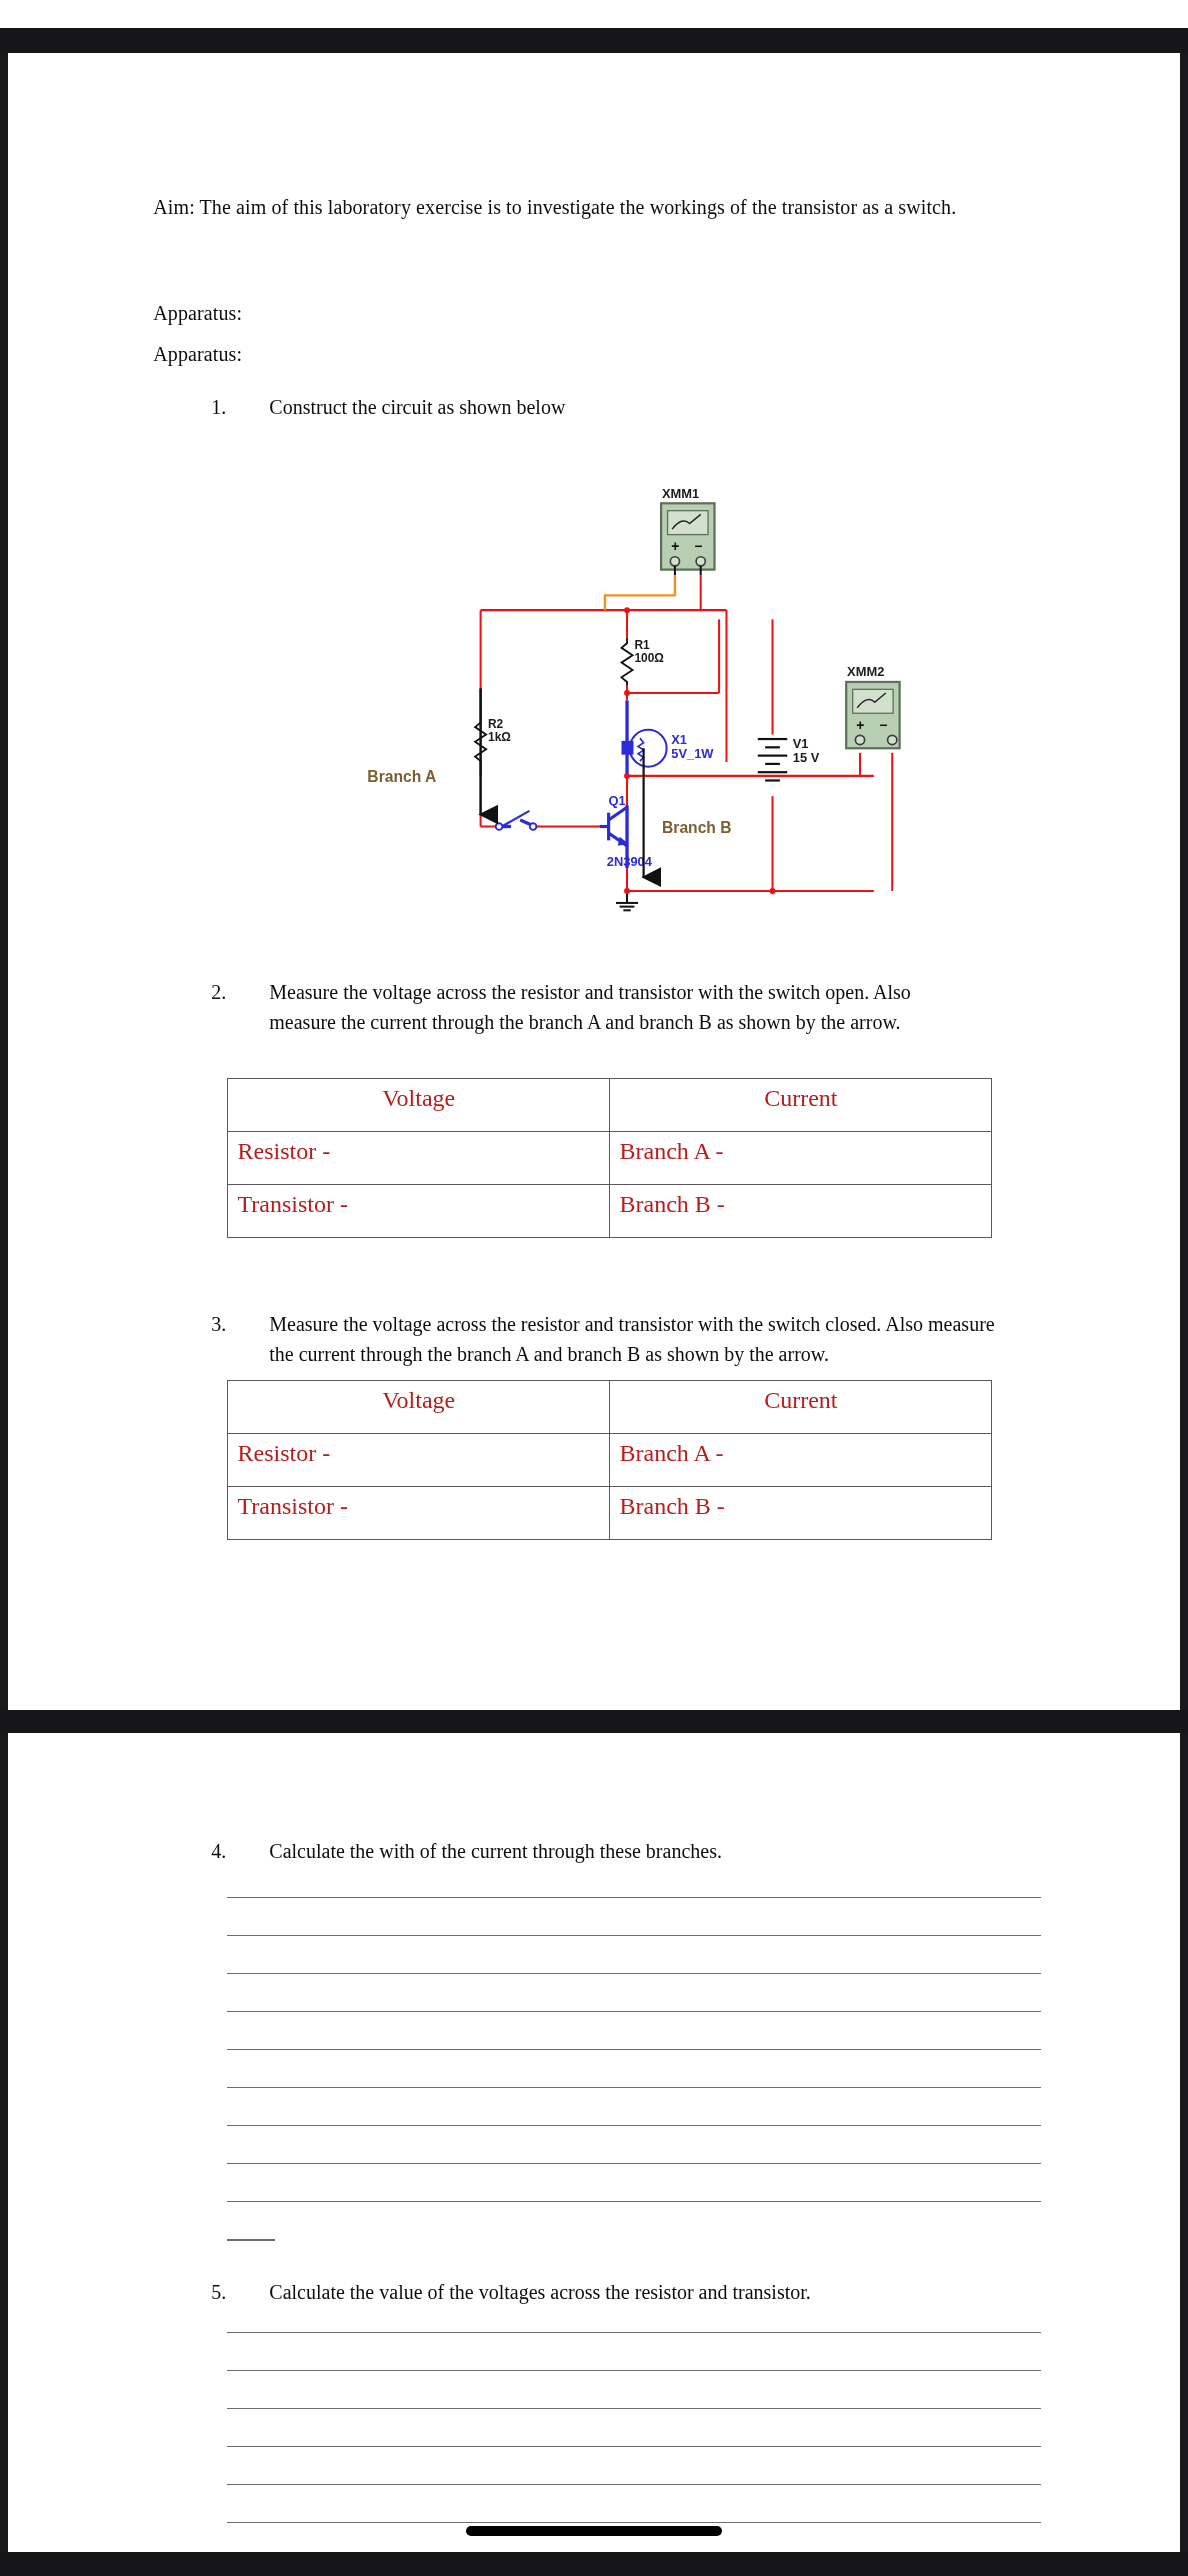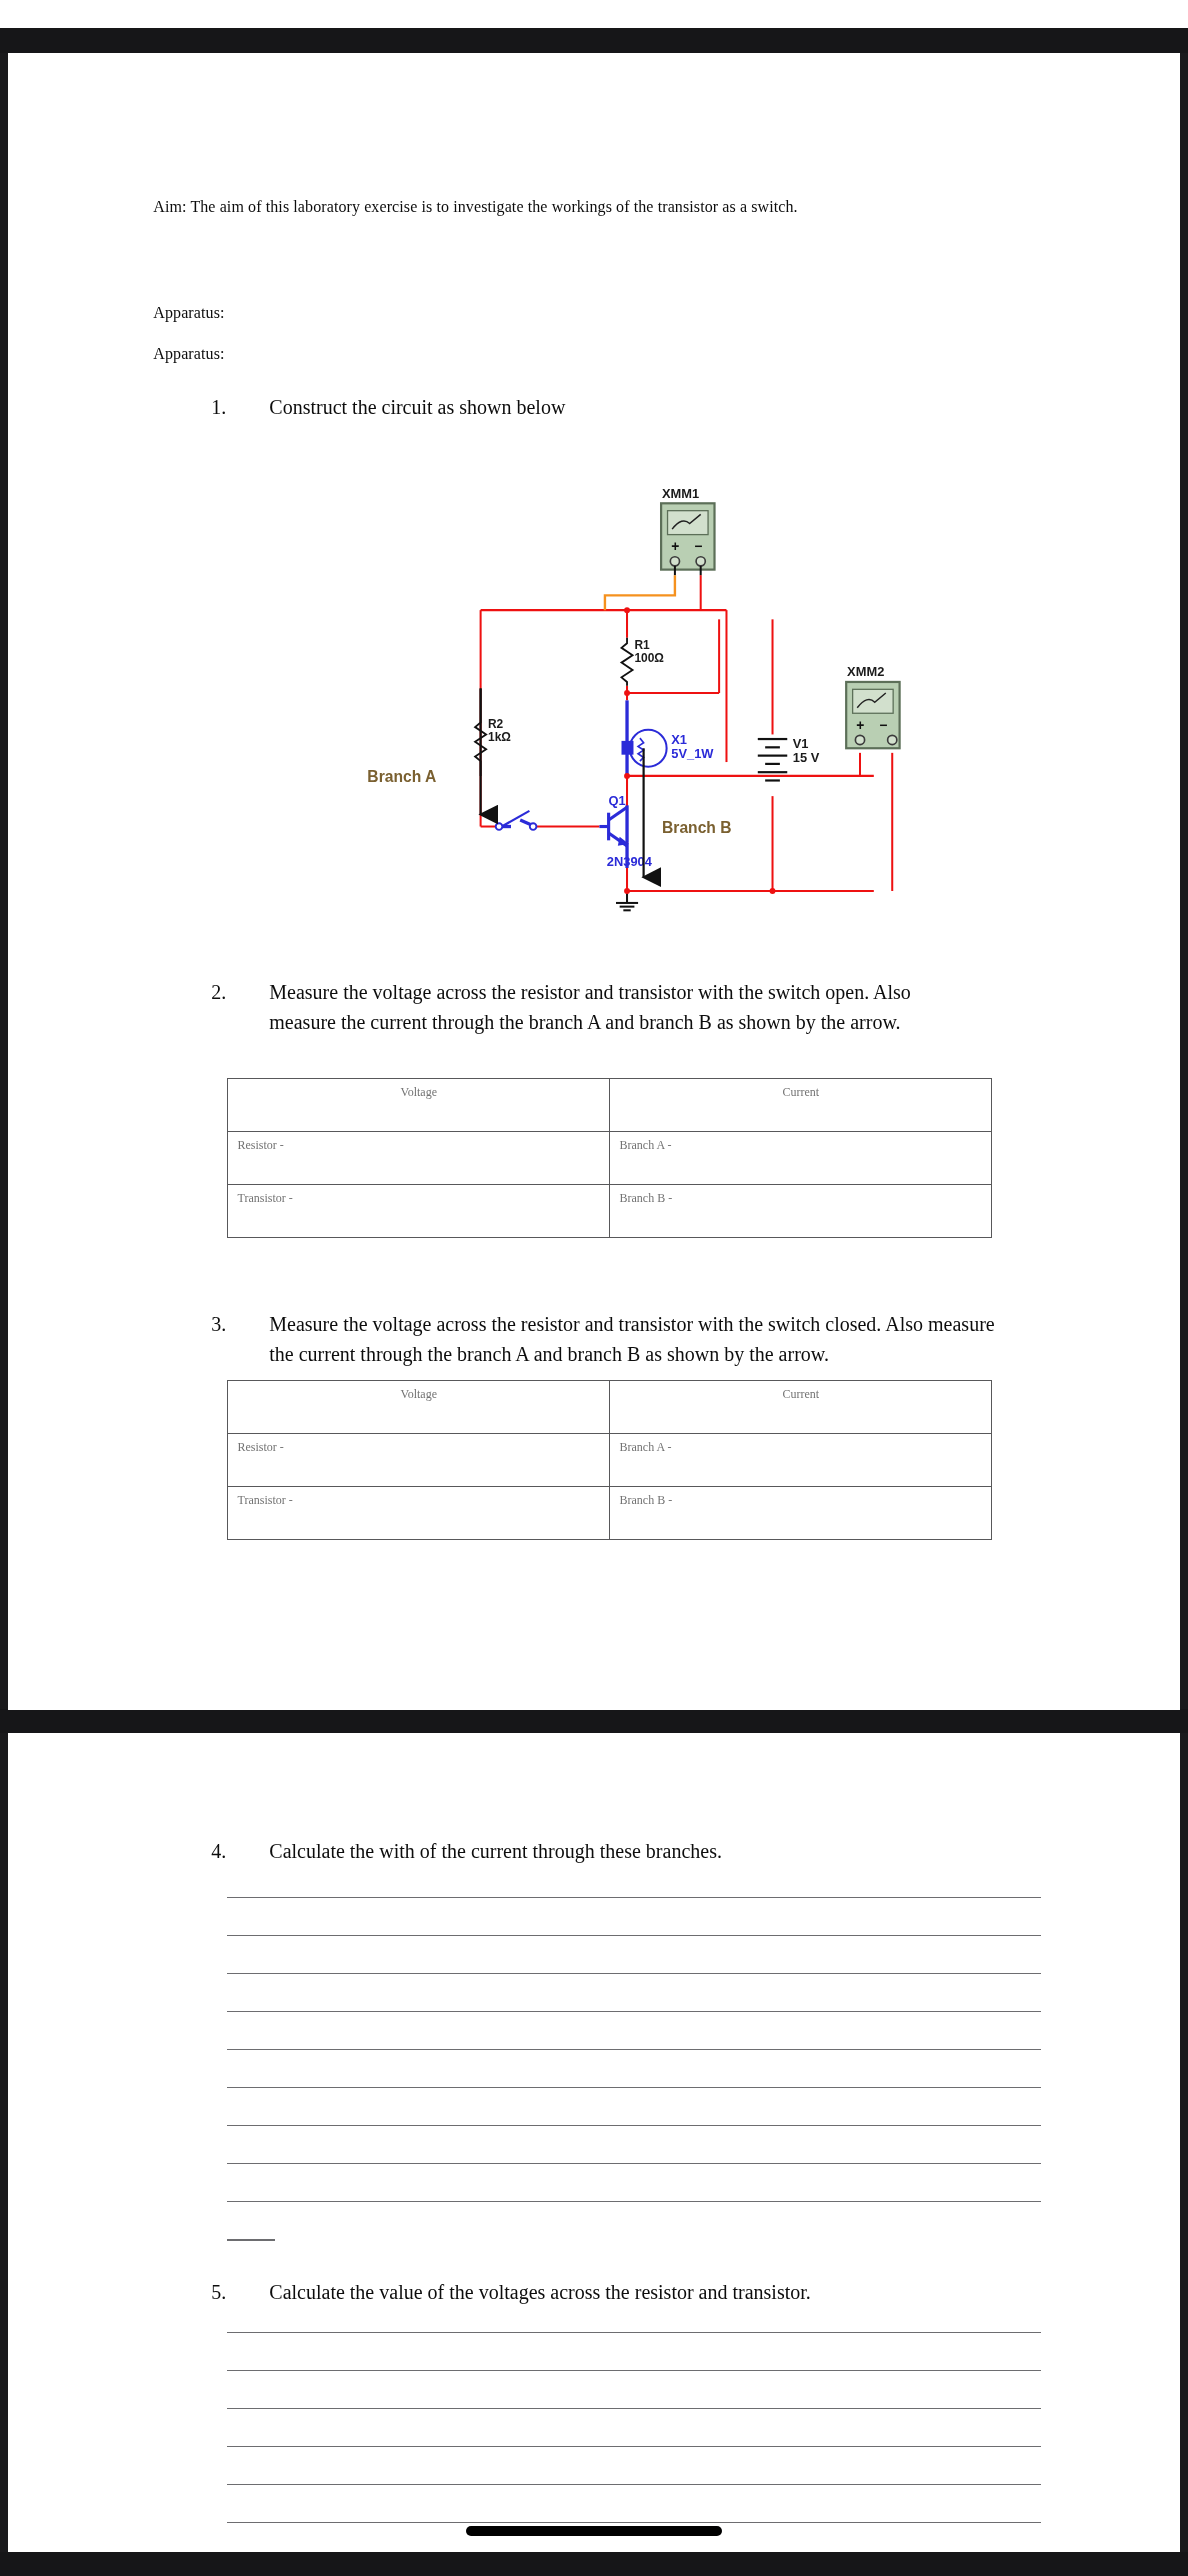--- a/index.html
+++ b/index.html
@@ -32,21 +32,21 @@
     position:absolute;left:8.3px;width:1172px;background:#ffffff;
     box-sizing:border-box;
   }
   .page-1{top:53px;height:1657px;}
   .page-2{top:1733px;height:819px;}
   .page-inner{position:relative;width:100%;height:100%;}
 
   
   .para{
     position:absolute;
-    font-size:16px;line-height:28.6px;color:#0d0d0d;
+    font-size:20px;line-height:28.6px;color:#0d0d0d;
     letter-spacing:0.1px;
   }
   .p-aim{left:145px;top:140px;width:886px;}
   .p-appar{left:145px;top:246px;}
   .p-proc{left:145px;top:287px;}
 
   .numitem{
     position:absolute;font-size:20px;line-height:30px;color:#0d0d0d;
   }
   .numitem .num{
@@ -58,21 +58,21 @@
   .item2{left:181px;top:924px;width:792px;}
   .item3{left:181px;top:1256px;width:811px;}
   .item4{left:181px;top:103px;width:792px;}
   .item5{left:181px;top:544px;width:811px;}
 
   
   .lab-table{
     position:absolute;
     border-collapse:collapse;
     table-layout:fixed;
-    font-size:12px;color:#737373;
+    font-size:24px;color:#b91c1c;
     background:#fff;
   }
   .lab-table td{
     border:1.3px solid #58585a;
     height:53px;
     vertical-align:top;
     padding:6.4px 9.2px 0 9.2px;
     box-sizing:border-box;
   }
   .lab-table td.hd{text-align:center;}

